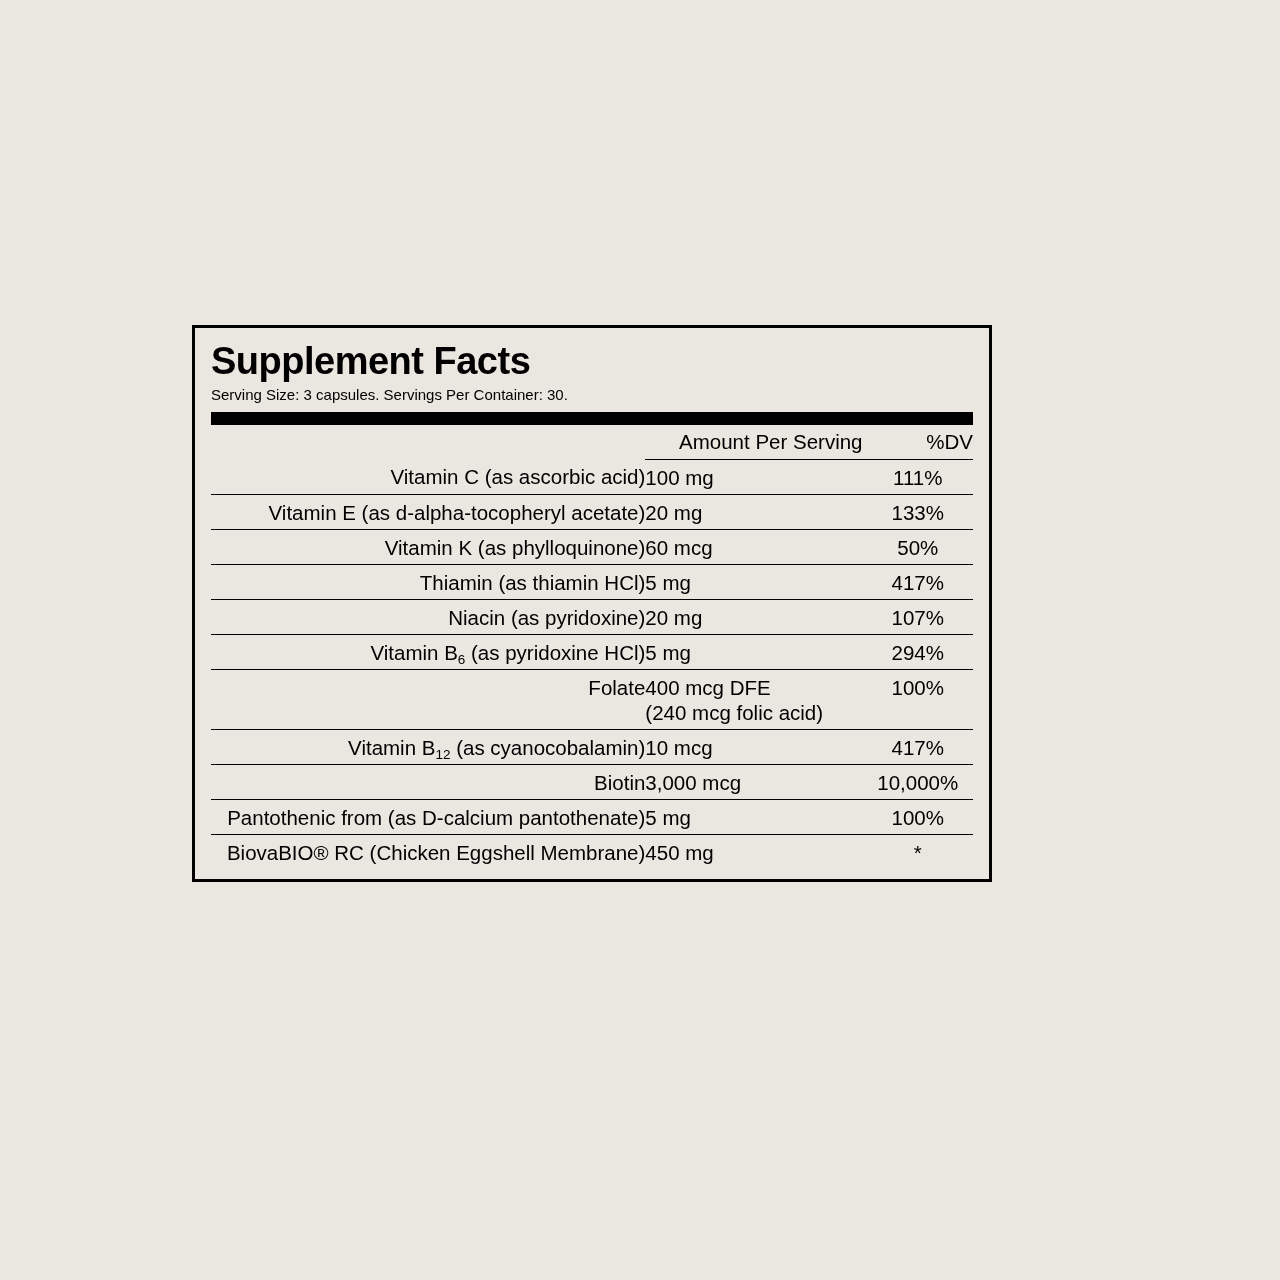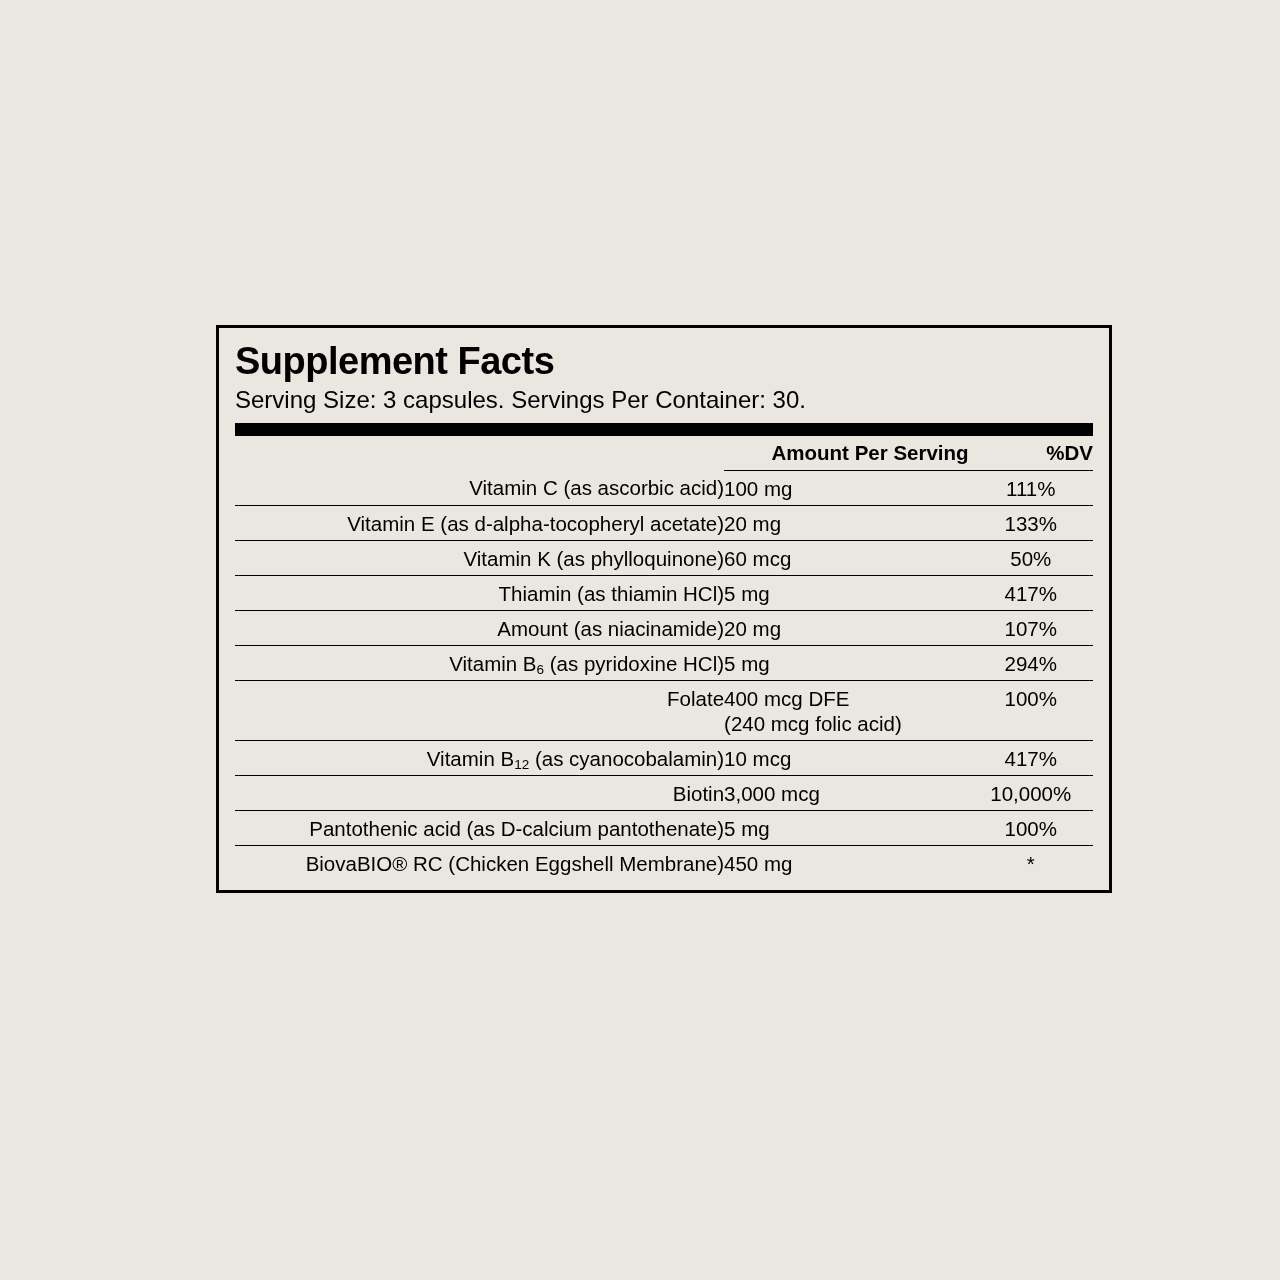--- a/index.html
+++ b/index.html
@@ -11,39 +11,38 @@
     height: 1280px;
     background: #eae6e0;
     font-family: "Liberation Sans", sans-serif;
     -webkit-font-smoothing: antialiased;
   }
 
   .panel {
     position: absolute;
     left: 192px;
     top: 325px;
-    width: 896px;
+    width: 800px;
     box-sizing: border-box;
     background: #eae6e0;
     border: 3px solid #000;
     padding: 14px 16px 10px 16px;
-    margin-left: 24px;
   }
 
   .title {
     font-size: 38px;
     font-weight: bold;
     letter-spacing: -0.5px;
     color: #000;
     line-height: 1.05;
     margin: 0 0 4px 0;
   }
 
   .serving {
-    font-size: 24px;
+    font-size: 15px;
     color: #000;
     margin: 0 0 8px 0;
     line-height: 1.2;
   }
 
   .thickbar {
     height: 13px;
     background: #000;
     margin: 0 0 0 0;
   }
@@ -54,21 +53,21 @@
     font-size: 20.5px;
     color: #000;
   }
 
   table td, table th {
     padding: 0;
     vertical-align: top;
   }
 
   tr.head th {
-    font-weight: bold;
+    font-weight: normal;
     font-size: 20.5px;
     padding: 5px 0 5px 0;
     border-bottom: 1.5px solid #000;
     text-align: right;
   }
   tr.head th.blank {
     border-bottom: none;
   }
 
   tbody tr td {
@@ -145,21 +144,21 @@
           <td class="nutrient">Vitamin K (as phylloquinone)</td>
           <td class="amount">60 mcg</td>
           <td class="dv">50%</td>
         </tr>
         <tr>
           <td class="nutrient">Thiamin (as thiamin HCl)</td>
           <td class="amount">5 mg</td>
           <td class="dv">417%</td>
         </tr>
         <tr>
-          <td class="nutrient">Amount (as niacinamide)</td>
+          <td class="nutrient">Niacin (as pyridoxine)</td>
           <td class="amount">20 mg</td>
           <td class="dv">107%</td>
         </tr>
         <tr>
           <td class="nutrient">Vitamin B<sub>6</sub> (as pyridoxine HCl)</td>
           <td class="amount">5 mg</td>
           <td class="dv">294%</td>
         </tr>
         <tr>
           <td class="nutrient">Folate</td>
@@ -171,21 +170,21 @@
           <td class="nutrient">Vitamin B<sub>12</sub> (as cyanocobalamin)</td>
           <td class="amount">10 mcg</td>
           <td class="dv">417%</td>
         </tr>
         <tr>
           <td class="nutrient">Biotin</td>
           <td class="amount">3,000 mcg</td>
           <td class="dv">10,000%</td>
         </tr>
         <tr>
-          <td class="nutrient">Pantothenic acid (as D-calcium pantothenate)</td>
+          <td class="nutrient">Pantothenic from (as D-calcium pantothenate)</td>
           <td class="amount">5 mg</td>
           <td class="dv">100%</td>
         </tr>
         <tr>
           <td class="nutrient">BiovaBIO® RC (Chicken Eggshell Membrane)</td>
           <td class="amount">450 mg</td>
           <td class="dv">*</td>
         </tr>
       </tbody>
   </table>

